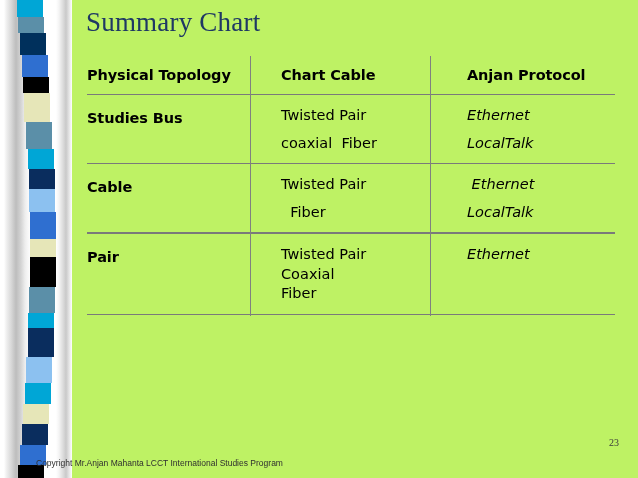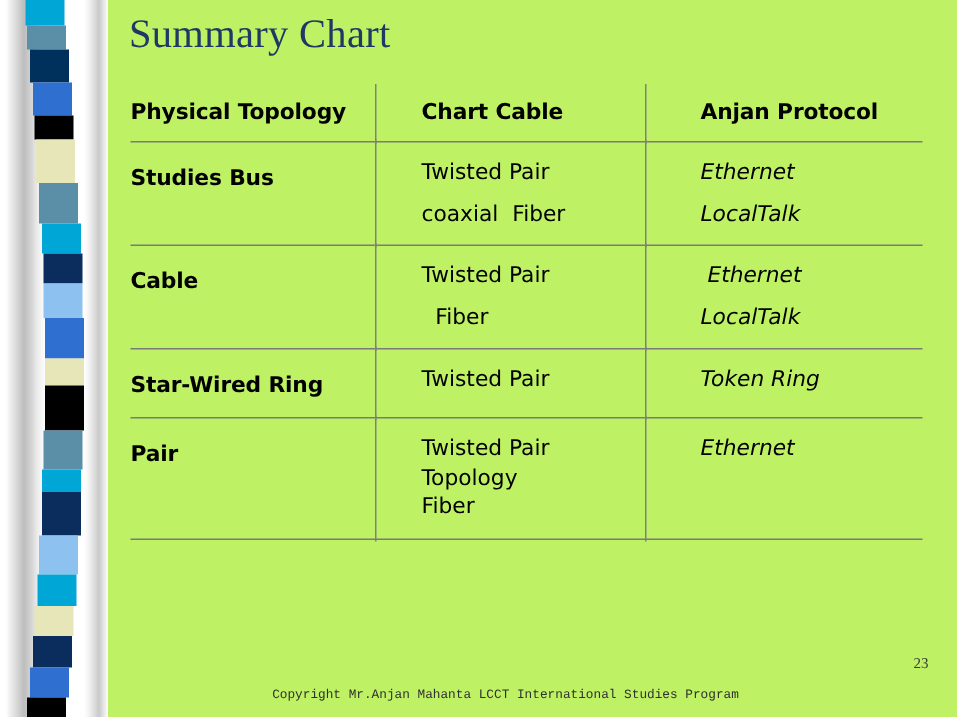--- a/index.html
+++ b/index.html
@@ -166,22 +166,21 @@
     top: 437px;
     font-family: "Liberation Serif", "DejaVu Serif", serif;
     font-size: 10px;
     color: #3a3a3a;
   }
   .copyright {
     position: absolute;
     left: 0;
     right: 0;
     top: 458px;
-    text-align: center;
-    font-family: Liberation Mono, monospace;
+    font-family: Liberation Sans, sans-serif;
     font-size: 8.5px;
     color: #2f2f2f;
     padding-left: 36px;
   }
 </style>
 </head>
 <body>
 
 <div id="slide">
 
@@ -295,33 +294,28 @@
         <tr class="data-row">
           <td><span class="topology-label">Cable</span></td>
           <td class="vcell"><span class="cell-lines sp"><span class="cell-line">Twisted Pair</span><span class="cell-line">  Fiber</span></span></td>
           <td class="vcell col3"><span class="cell-lines sp"><span class="cell-line"> Ethernet</span><span class="cell-line">LocalTalk</span></span></td>
         </tr>
         <tr class="rule">
           <td colspan="3">
             <hr>
           </td>
         </tr>
-        <tr class="data-row">
-          <td><span class="topology-label">Star-Wired Ring</span></td>
-          <td class="vcell"><span class="cell-lines sp"><span class="cell-line">Twisted Pair</span></span></td>
-          <td class="vcell col3"><span class="cell-lines sp"><span class="cell-line">Token Ring</span></span></td>
-        </tr>
         <tr class="rule">
           <td colspan="3">
             <hr>
           </td>
         </tr>
         <tr class="data-row">
           <td><span class="topology-label">Pair</span></td>
-          <td class="vcell"><span class="cell-lines tight"><span class="cell-line">Twisted Pair</span><span class="cell-line">Topology</span><span class="cell-line">Fiber</span></span></td>
+          <td class="vcell"><span class="cell-lines tight"><span class="cell-line">Twisted Pair</span><span class="cell-line">Coaxial</span><span class="cell-line">Fiber</span></span></td>
           <td class="vcell col3"><span class="cell-lines tight"><span class="cell-line">Ethernet</span></span></td>
         </tr>
         <tr class="rule">
           <td colspan="3">
             <hr>
           </td>
         </tr>
       </tbody>
   </table>
 

